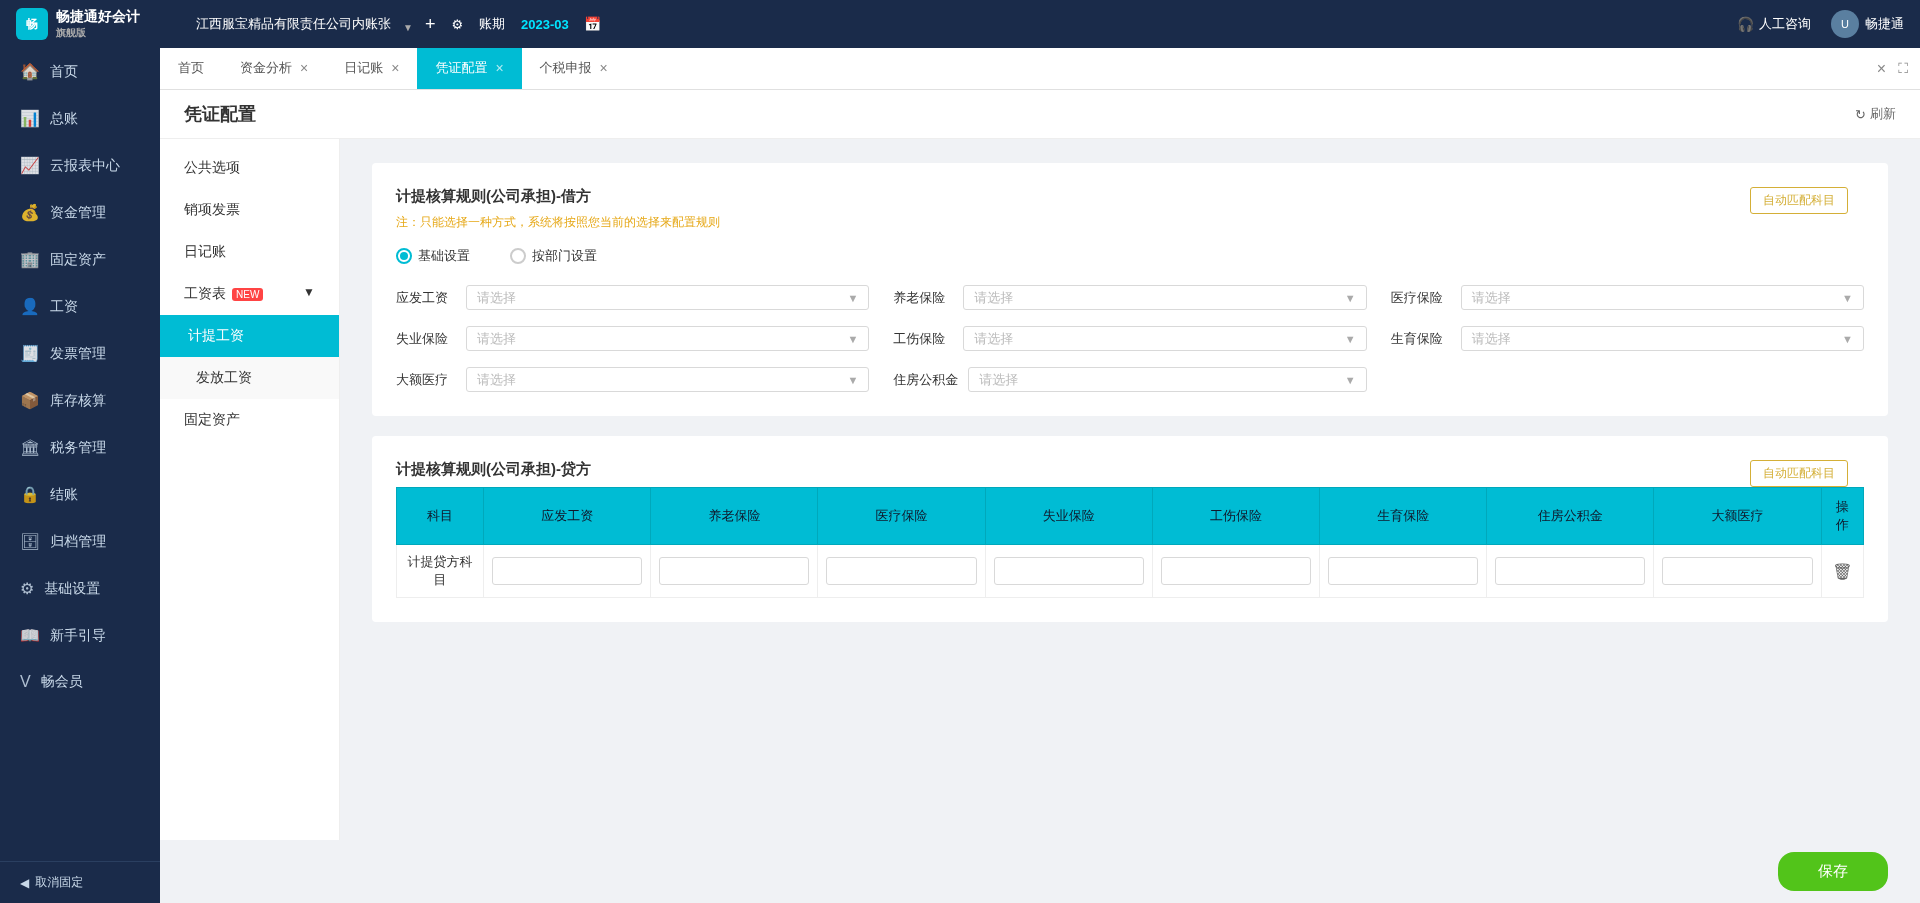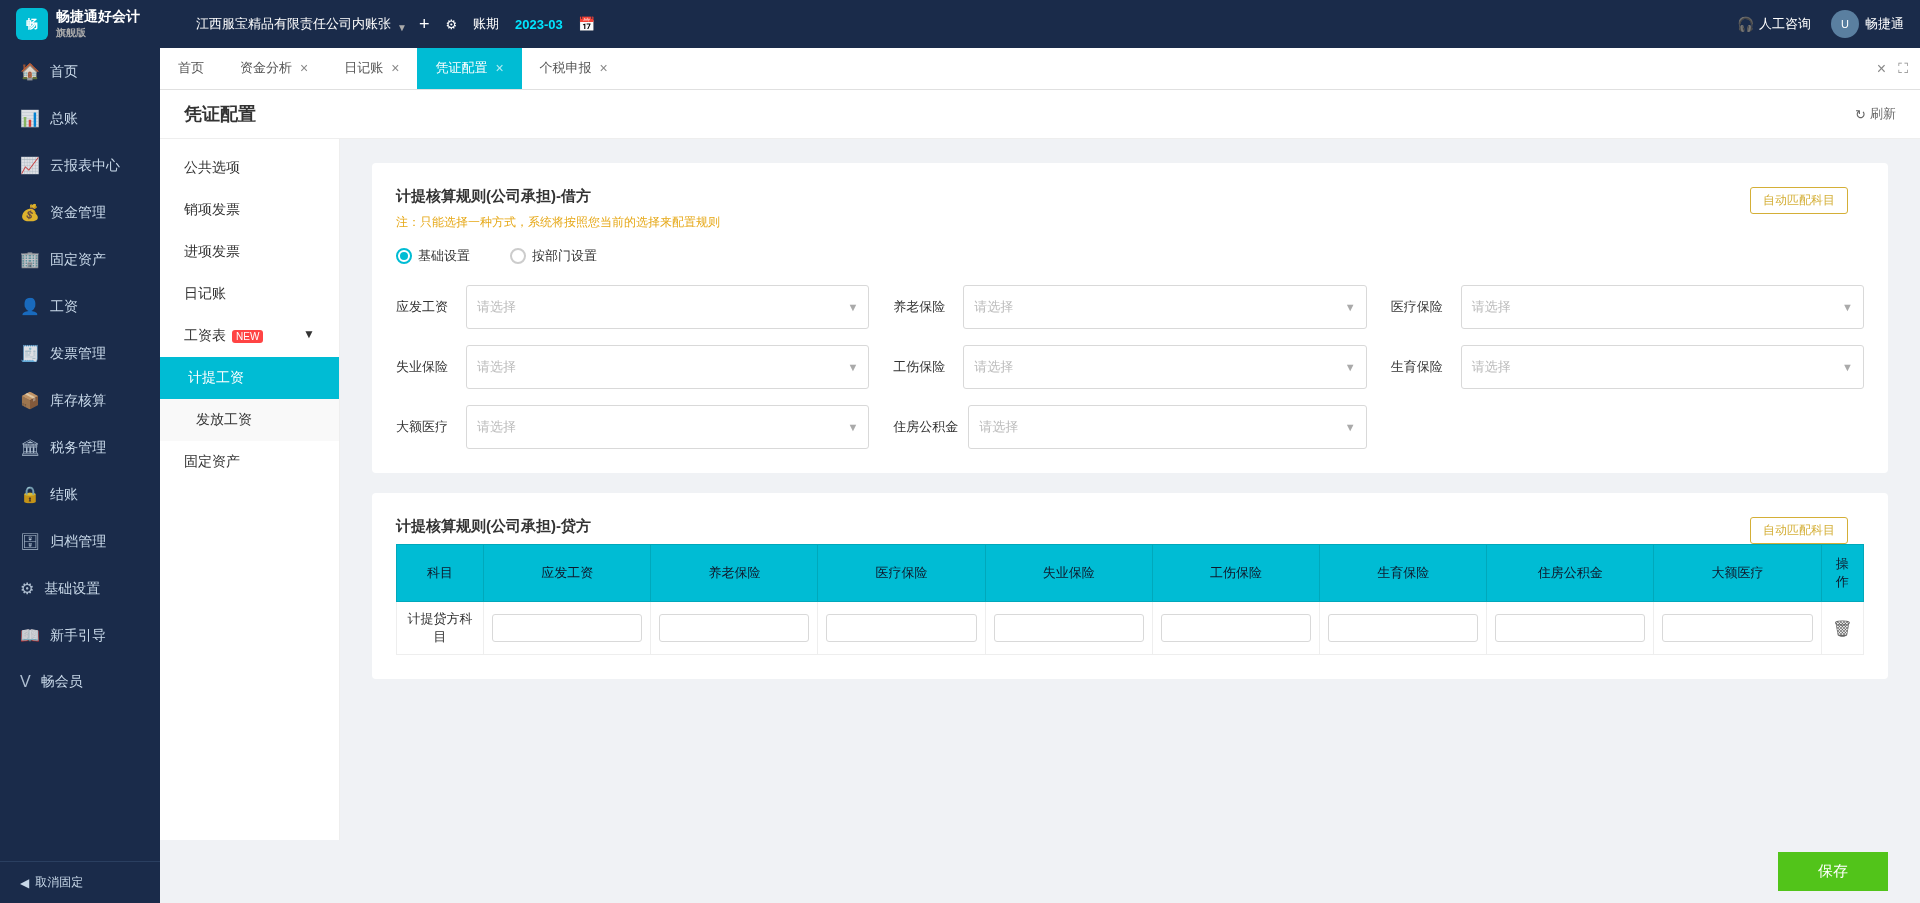--- a/index.html
+++ b/index.html
@@ -41,21 +41,21 @@
     .topbar-center {
       flex: 1;
       display: flex;
       align-items: center;
       gap: 12px;
       padding-left: 20px;
     }
     .company-select {
       display: flex;
       align-items: flex-end;
-      gap: 6px;
+      gap: 12px;
       color: white;
       font-size: 13px;
       cursor: pointer;
     }
     .company-select .arrow { color: #aaa; font-size: 10px; }
     .topbar-actions {
       display: flex;
       align-items: center;
       gap: 16px;
       color: white;
@@ -326,21 +326,21 @@
       gap: 10px;
     }
     .form-field label {
       font-size: 13px;
       color: #333;
       white-space: nowrap;
       min-width: 60px;
     }
     .select-box {
       flex: 1;
-      height: 44px;
+      height: 25px;
       border: 1px solid #d9d9d9;
       border-radius: 3px;
       padding: 0 10px;
       font-size: 13px;
       color: #999;
       display: flex;
       align-items: center;
       justify-content: space-between;
       cursor: pointer;
       background: white;
@@ -416,21 +416,21 @@
       display: flex;
       justify-content: flex-end;
       flex-shrink: 0;
     }
     .save-btn {
       background: #52c41a;
       color: white;
       border: none;
       padding: 10px 40px;
       font-size: 15px;
-      border-radius: 0;
+      border-radius: 16px;
       cursor: pointer;
     }
 
     
     ::-webkit-scrollbar { width: 6px; }
     ::-webkit-scrollbar-track { background: #f1f1f1; }
     ::-webkit-scrollbar-thumb { background: #ccc; border-radius: 3px; }
   </style>
 </head>
 <body>
@@ -572,21 +572,20 @@
           <span>↻</span>
           <span>刷新</span>
         </div>
       </div>
 
       <div class="inner-layout">
 
         <div class="left-nav">
           <div class="left-nav-item">公共选项</div>
           <div class="left-nav-item">销项发票</div>
-          <div class="left-nav-item">进项发票</div>
           <div class="left-nav-item">日记账</div>
           <div class="left-nav-group">
             <div class="left-nav-group-header">
               <span>工资表<span class="new-badge">NEW</span></span>
               <span style="font-size:12px;">▼</span>
             </div>
           </div>
           <div class="left-nav-sub">
             <div class="left-nav-item active" style="padding-left:28px;">计提工资</div>
             <div class="left-nav-item" style="padding-left:36px;">发放工资</div>

